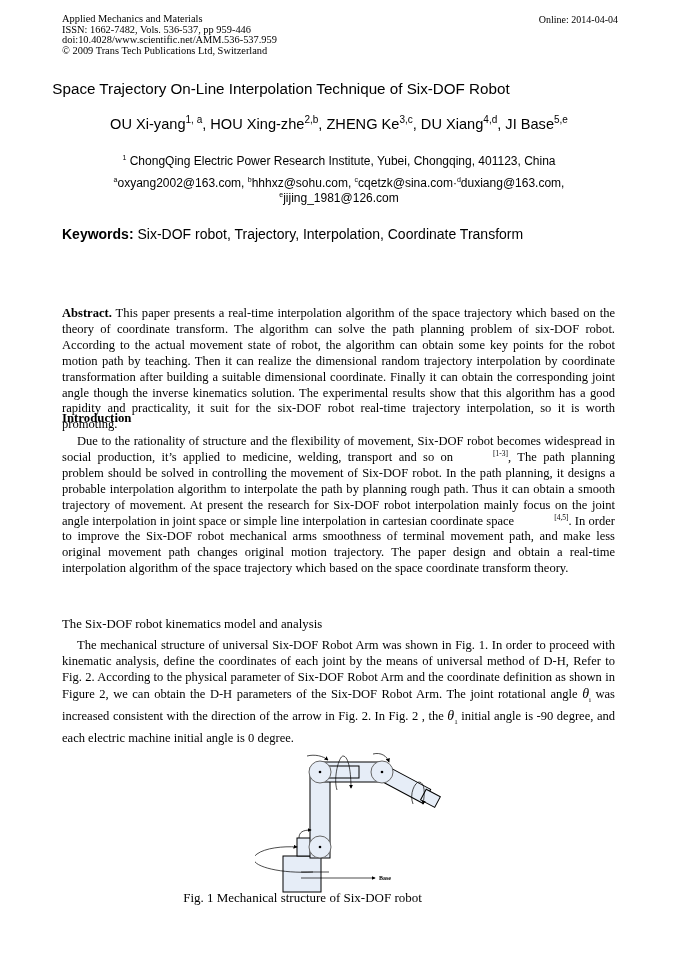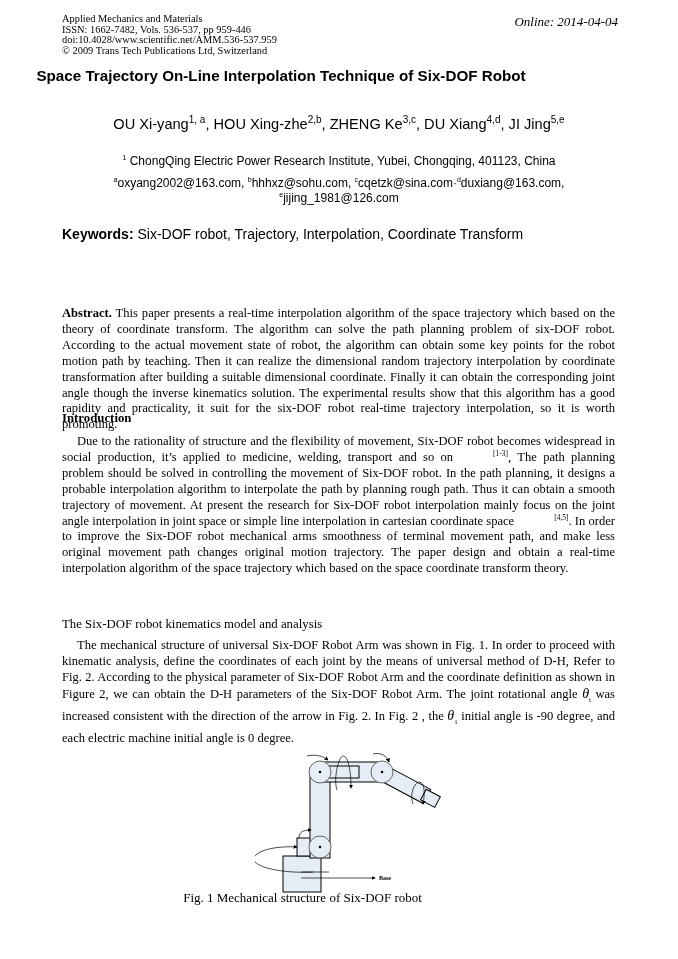--- a/index.html
+++ b/index.html
@@ -2,23 +2,23 @@
 <html><head>
 <meta charset="utf-8">
 <style>
   html, body { margin: 0; padding: 0; background: #ffffff; }
   body { width: 678px; height: 959px; position: relative; overflow: hidden; color: #000; }
   .serif { font-family: "Liberation Serif", "DejaVu Serif", serif; }
   .sans { font-family: "Liberation Sans", "DejaVu Sans", sans-serif; }
 
   .hdr { position: absolute; top: 14px; left: 62px; font-size: 10.4px; line-height: 10.6px; }
   .hdr div { white-space: nowrap; }
-  .online { position: absolute; top: 14px; right: 60px; font-size: 13px; font-style: italic; }
+  .online { position: absolute; top: 14px; right: 60px; font-size: 10px; }
 
-  .title { position: absolute; top: 67px; left: 0; width: 562px; text-align: center; font-size: 15.2px; font-weight: bold; }
+  .title { position: absolute; top: 80px; left: 0; width: 562px; text-align: center; font-size: 15.2px; font-weight: normal; }
   .authors { position: absolute; top: 116px; left: 0; width: 678px; text-align: center; font-size: 14.6px; }
   .authors sup { font-size: 10px; vertical-align: 6px; line-height: 0; }
   .affil { position: absolute; top: 154px; left: 0; width: 678px; text-align: center; font-size: 12px; }
   .affil sup, .emails sup { font-size: 7px; vertical-align: 5px; line-height: 0; }
   .emails { position: absolute; top: 176px; left: 0; width: 678px; text-align: center; font-size: 12px; line-height: 14.5px; }
 
   .keywords { position: absolute; top: 226px; left: 62px; font-size: 14px; }
   .keywords b { font-weight: bold; }
 
   .para { position: absolute; left: 62px; width: 553px; font-size: 12.55px; line-height: 15.9px; text-align: justify; }
@@ -47,21 +47,21 @@
 </div>
 <div class="online serif">Online: 2014-04-04</div>
 
 <div class="title sans">Space Trajectory On-Line Interpolation Technique of Six-DOF Robot</div>
 
 <div class="authors sans">
   <span><span>OU Xi-yang</span><sup>1, a</sup></span>,
   <span><span>HOU Xing-zhe</span><sup>2,b</sup></span>,
   <span><span>ZHENG Ke</span><sup>3,c</sup></span>,
   <span><span>DU Xiang</span><sup>4,d</sup></span>,
-  <span><span>JI Jing</span><sup>5,e</sup></span>
+  <span><span>JI Base</span><sup>5,e</sup></span>
 </div>
 
 <div class="affil sans">
   <sup>1</sup>
   <span>ChongQing Electric Power Research Institute, Yubei, Chongqing, 401123, China</span>
 </div>
 
 <div class="emails sans">
   <div>
     <span><sup>a</sup><span>oxyang2002@163.com,</span></span>

